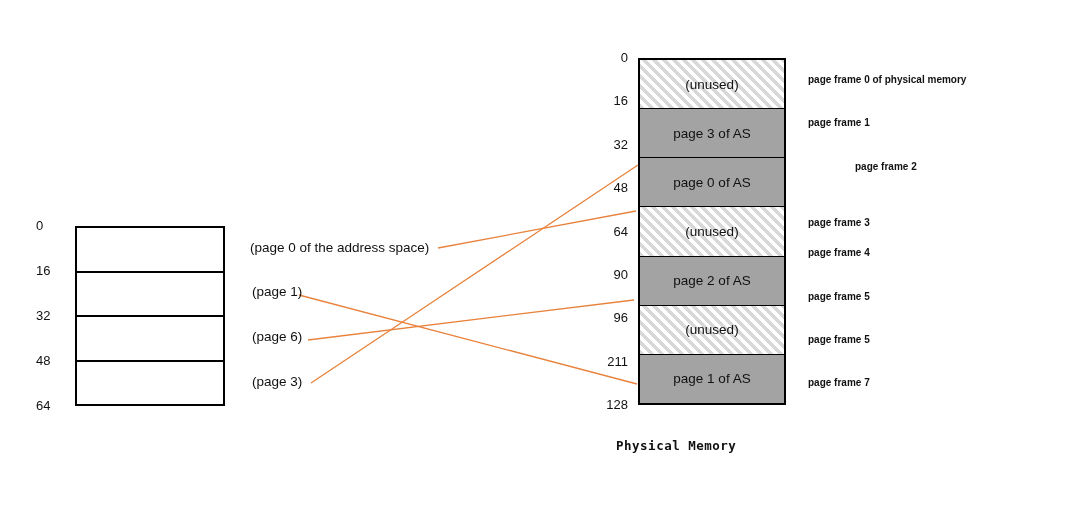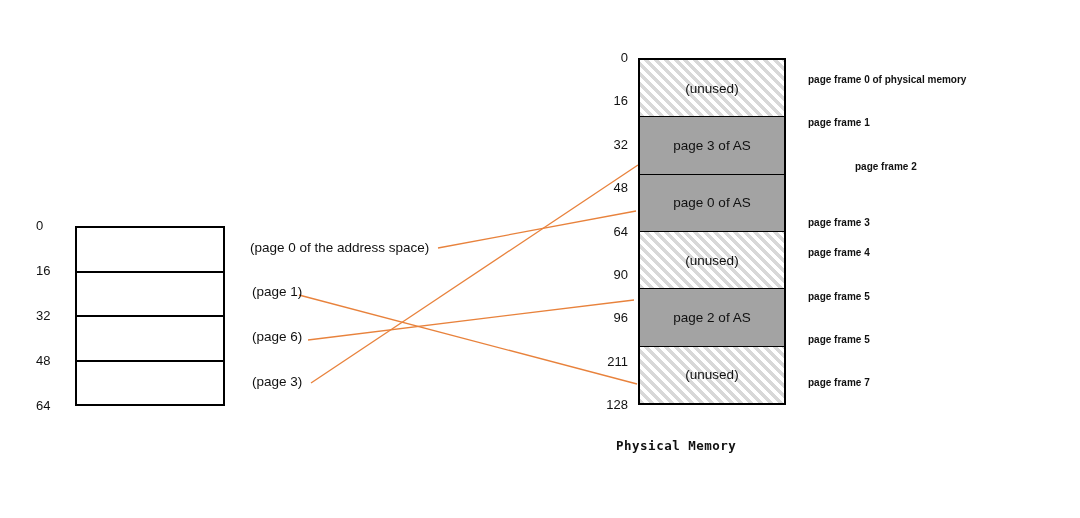--- a/index.html
+++ b/index.html
@@ -123,20 +123,21 @@
   <div class="abs tick tick-right" style="left:580px; width:48px; top:353px;">211</div>
   <div class="abs tick tick-right" style="left:580px; width:48px; top:396px;">128</div>
 
   <div class="abs pm-box">
     <div class="frame hatched">(unused)</div>
     <div class="frame">page 3 of AS</div>
     <div class="frame">page 0 of AS</div>
     <div class="frame hatched">(unused)</div>
     <div class="frame">page 2 of AS</div>
     <div class="frame hatched">(unused)</div>
+    <div class="frame">page 1 of AS</div>
   </div>
 
   <div class="abs frame-annotation" style="left:808px; top:71px;">page frame 0 of physical memory</div>
   <div class="abs frame-annotation" style="left:808px; top:114px;">page frame 1</div>
   <div class="abs frame-annotation" style="left:855px; top:158px;">page frame 2</div>
   <div class="abs frame-annotation" style="left:808px; top:196px;margin-top:18px;">page frame 3</div>
   <div class="abs frame-annotation" style="left:808px; top:244px;">page frame 4</div>
   <div class="abs frame-annotation" style="left:808px; top:288px;">page frame 5</div>
   <div class="abs frame-annotation" style="left:808px; top:331px;">page frame 5</div>
   <div class="abs frame-annotation" style="left:808px; top:374px;">page frame 7</div>

